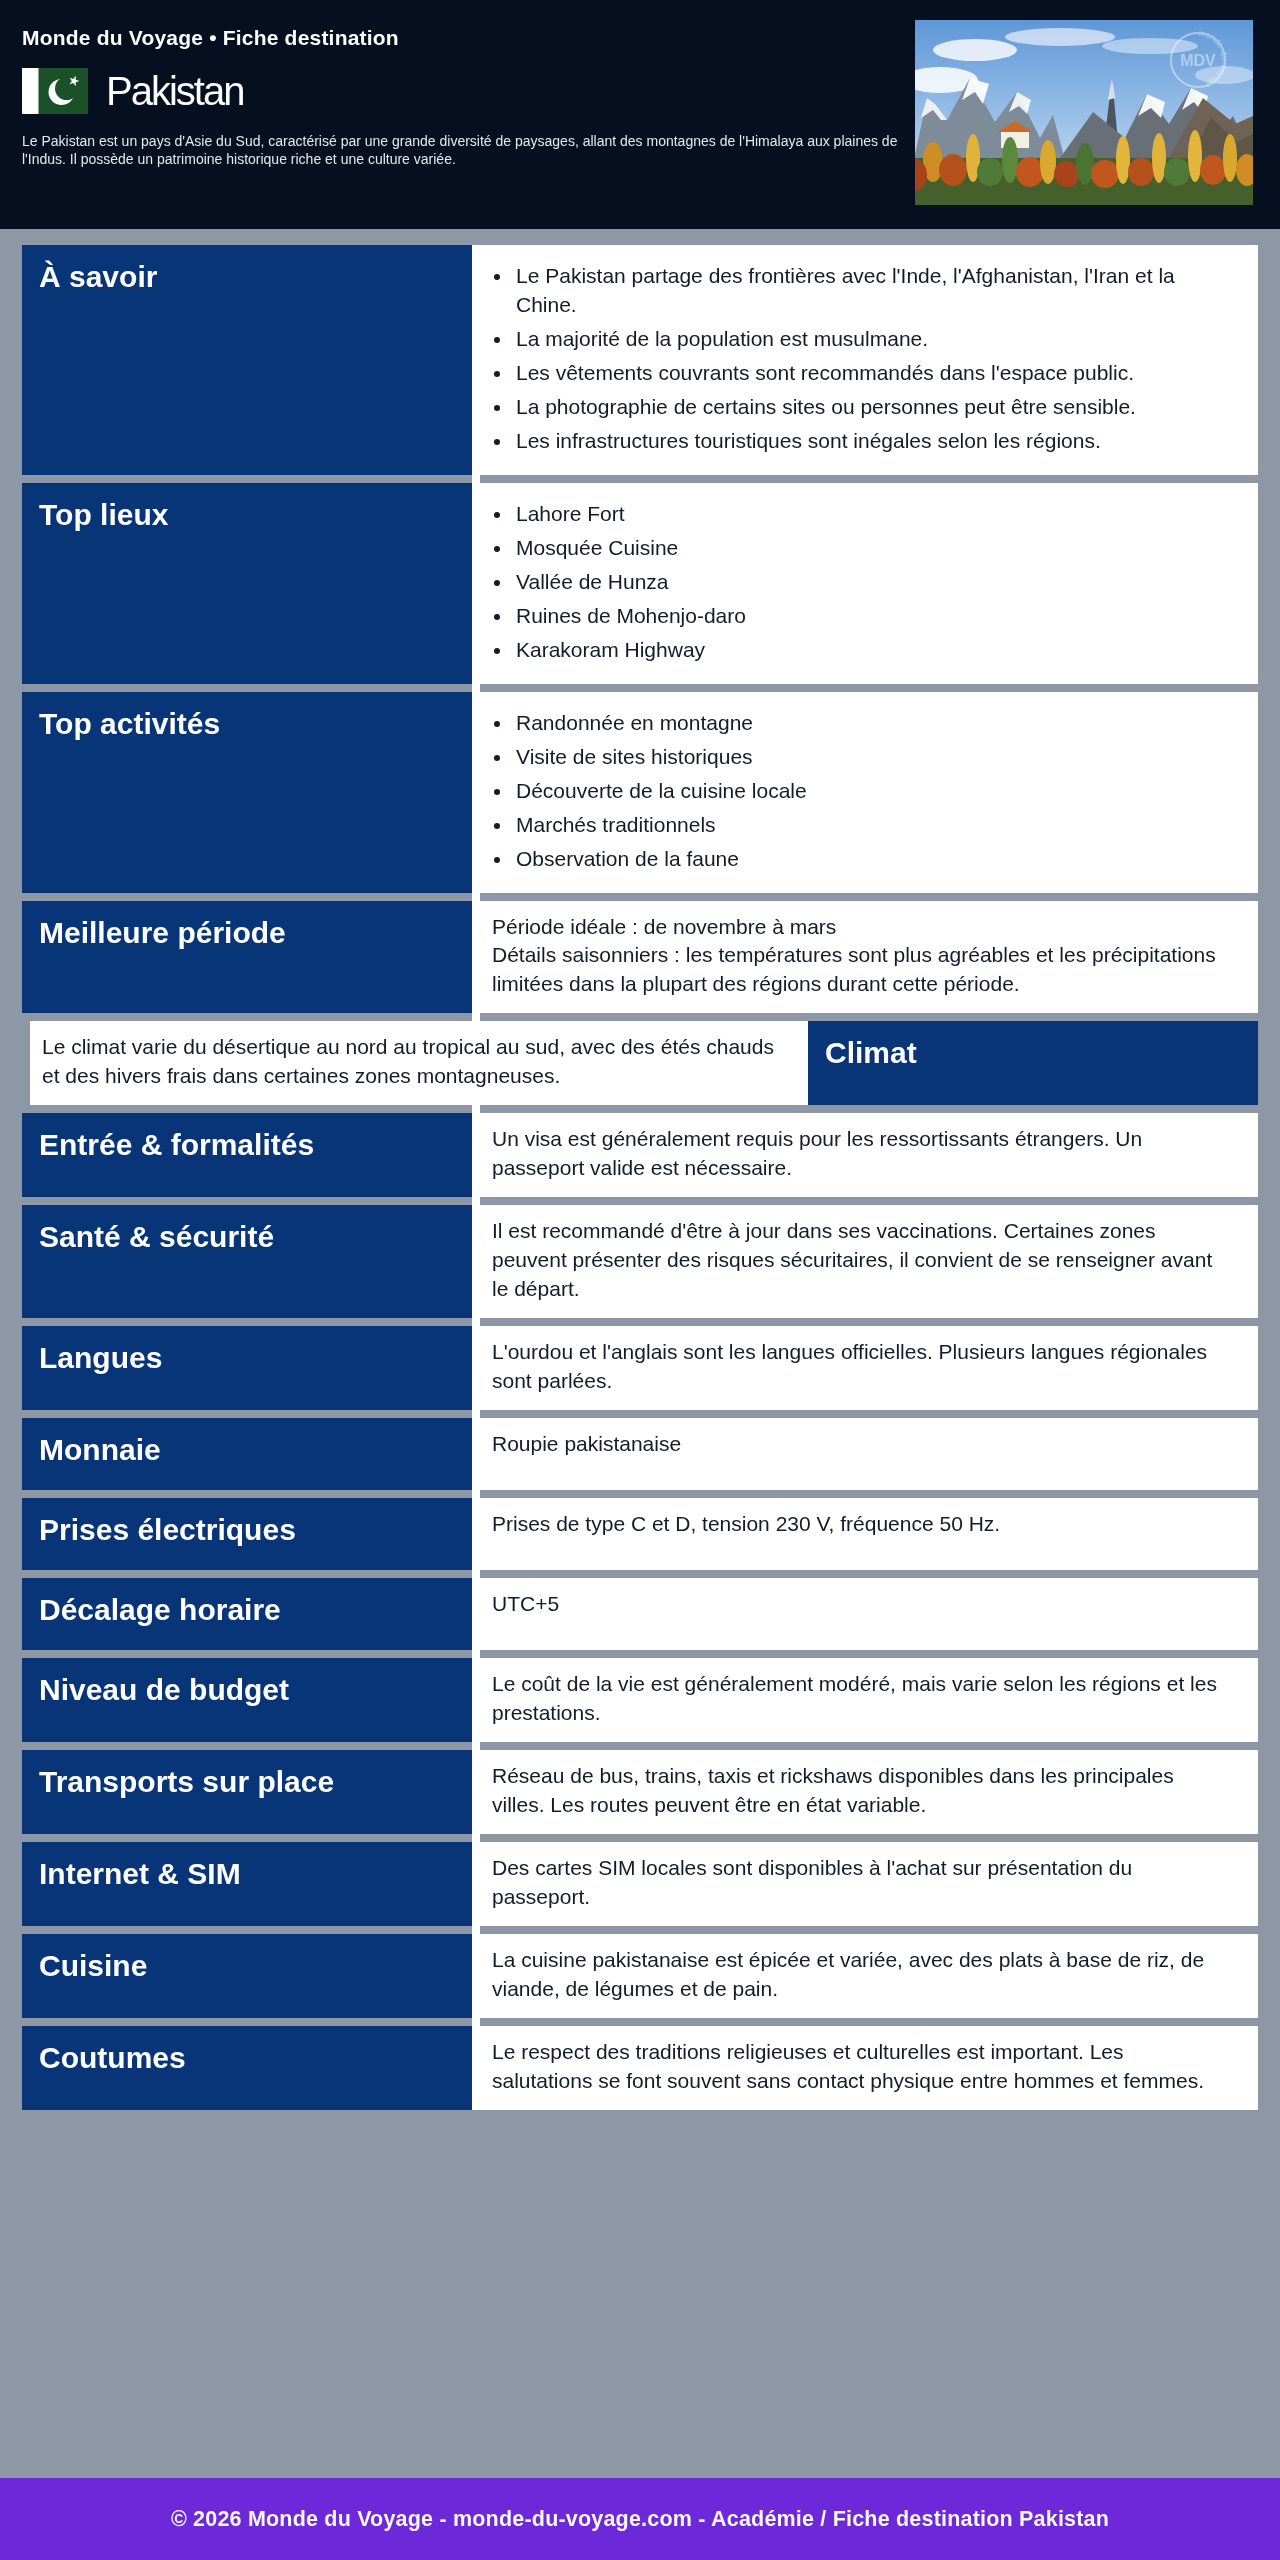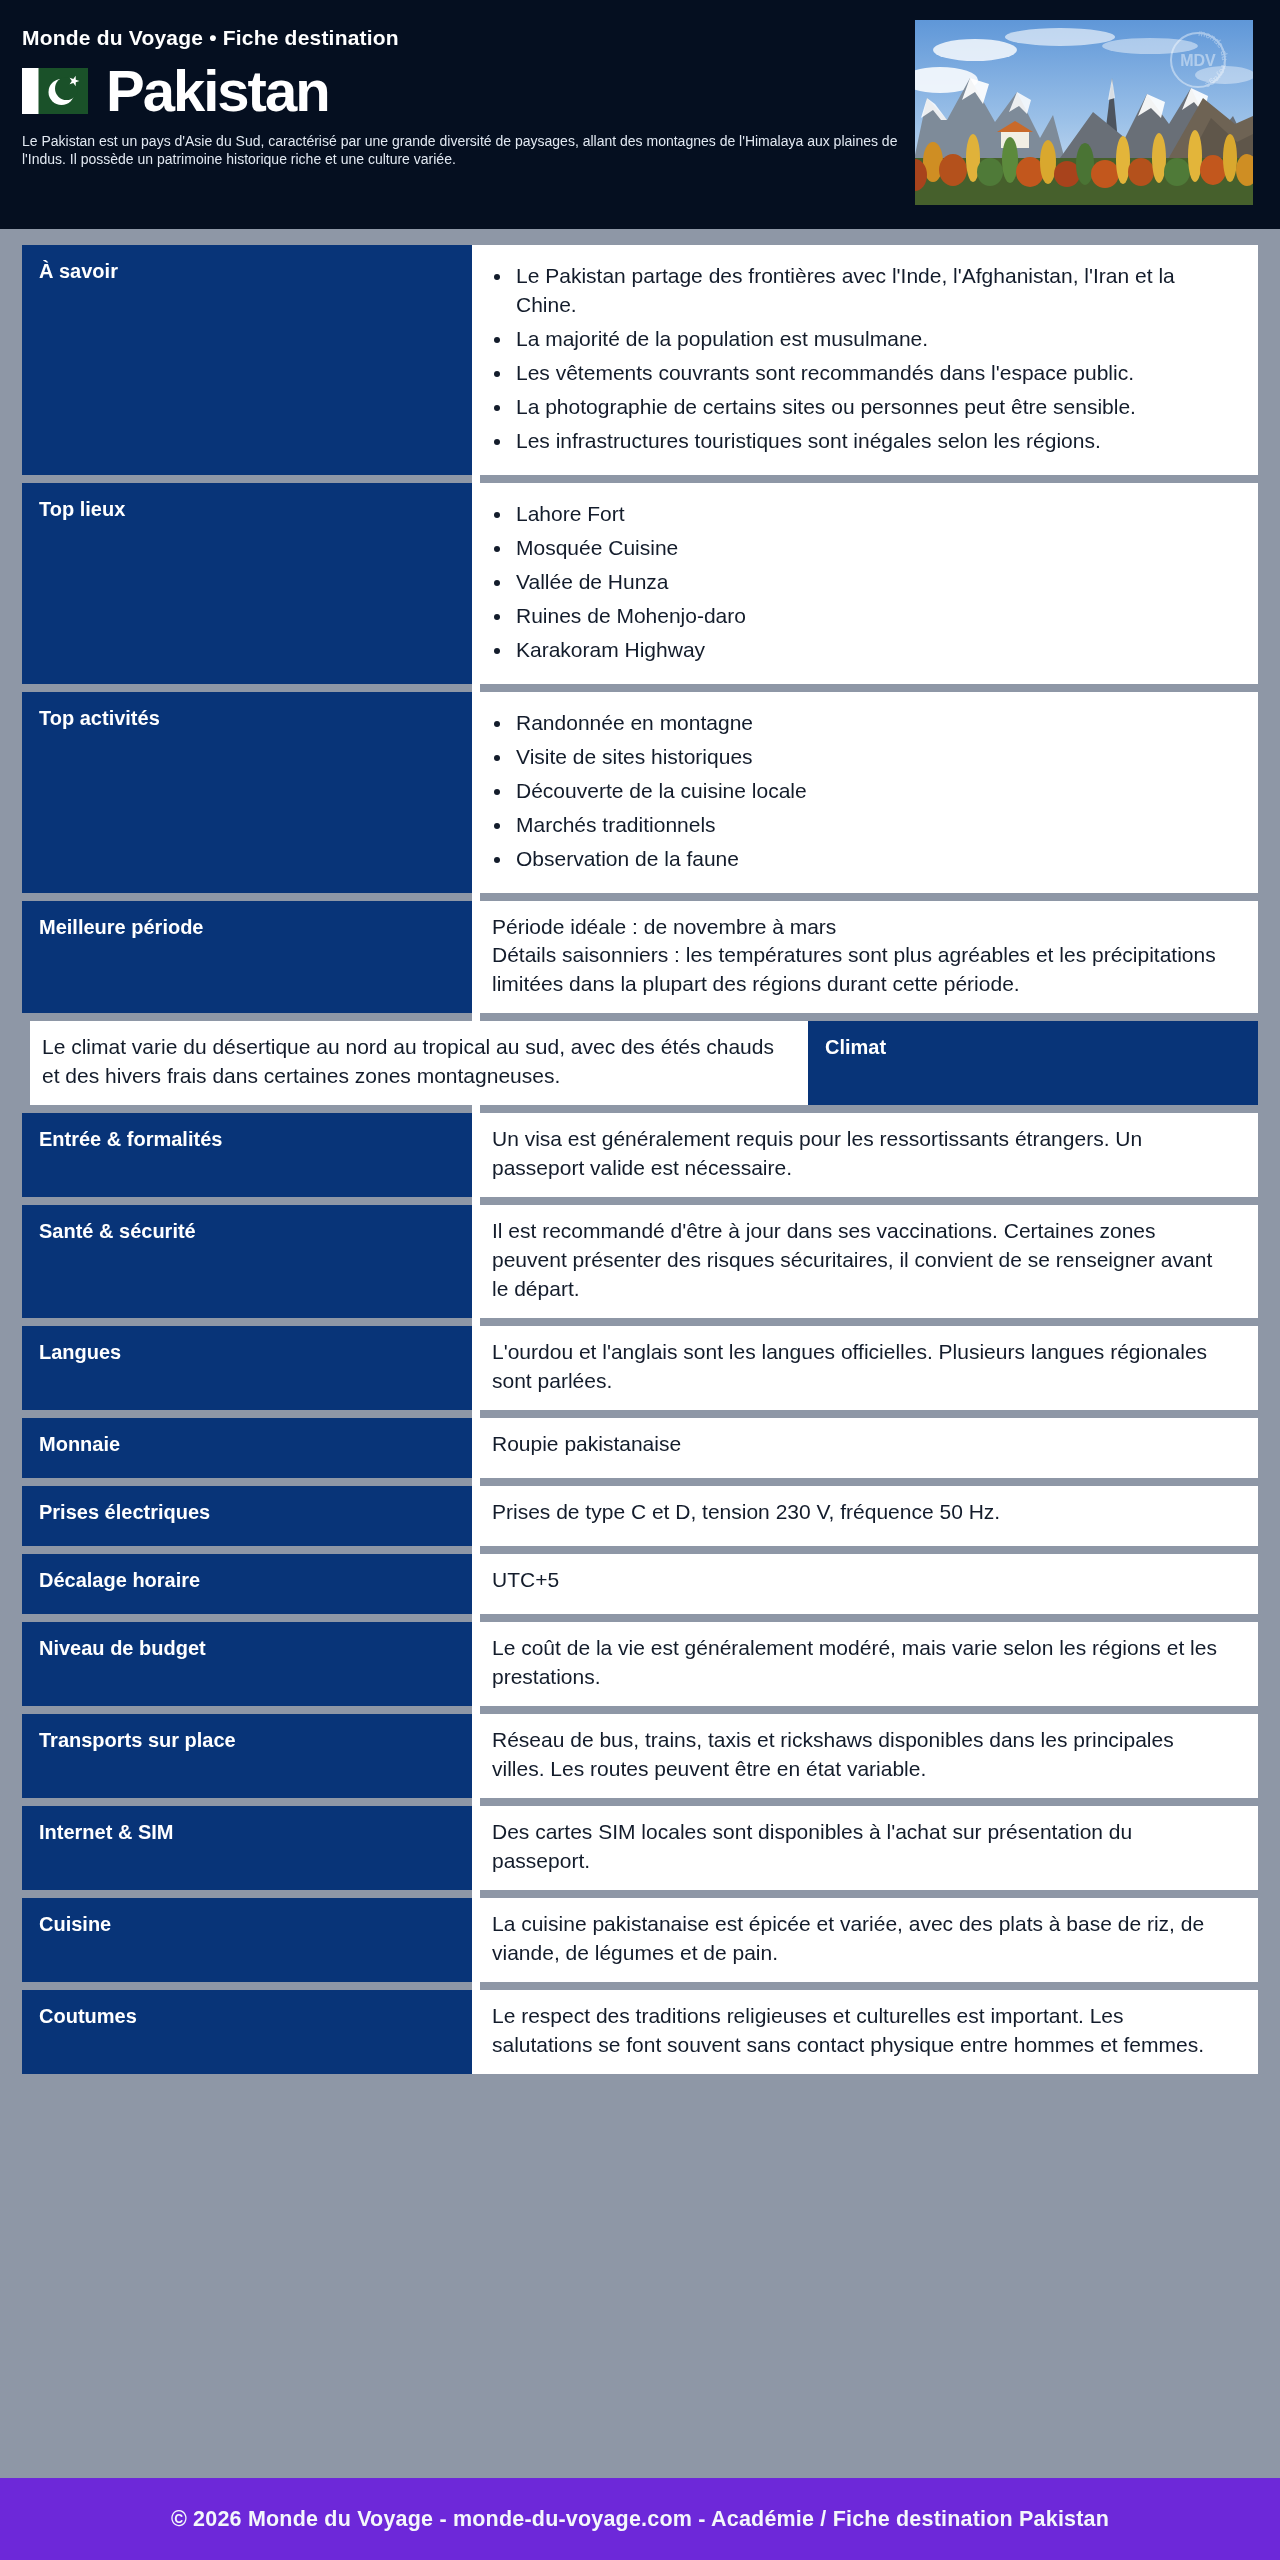--- a/index.html
+++ b/index.html
@@ -35,23 +35,23 @@
     display: flex;
     align-items: center;
     gap: 18px;
     margin-top: 12px;
     height: 58px;
   }
   .flag { flex: none; }
   .flag svg { display: block; width: 66px; height: 46px; }
   .title {
     margin: 0;
-    font-size: 58px;
+    font-size: 40px;
     line-height: 1;
-    font-weight: bold;
+    font-weight: normal;
     letter-spacing: -2px;
     color: #ffffff;
   }
   .description {
     margin: 12px 0 3px;
     max-width: 878px;
     font-size: 14px;
     line-height: 1.3;
     color: #e2e9f2;
   }
@@ -83,21 +83,21 @@
     bottom: 0;
     width: 8px;
     background: #ffffff;
   }
   .row { display: flex; position: relative; }
   .cell { min-height: 100%; }
   .cell.label {
     flex: 0 0 450px;
     background: #083478;
     color: #ffffff;
-    font-size: 20px;
+    font-size: 30px;
     font-weight: bold;
     padding: 14px 16px 22px 17px;
     line-height: 1.2;
   }
   .cell.content {
     flex: 1;
     margin-left: 8px;
     background: #ffffff;
     color: #131c2b;
     font-size: 21px;

